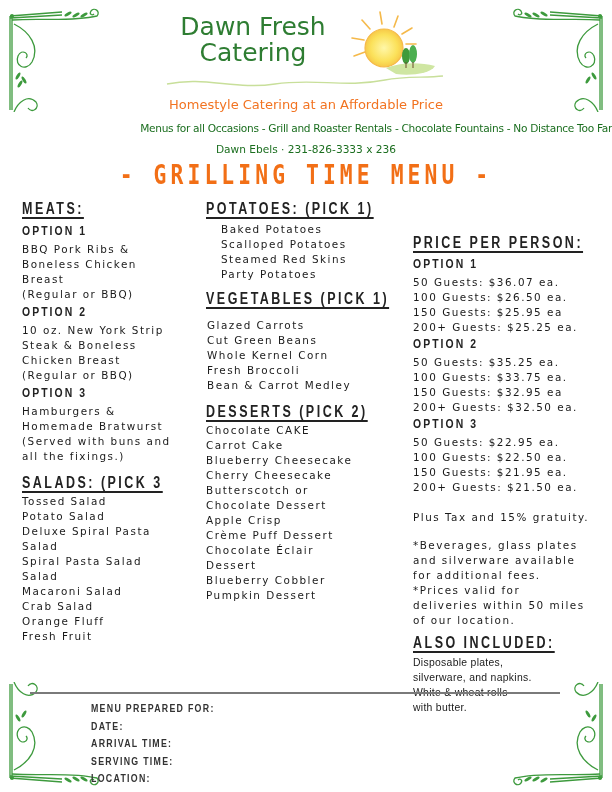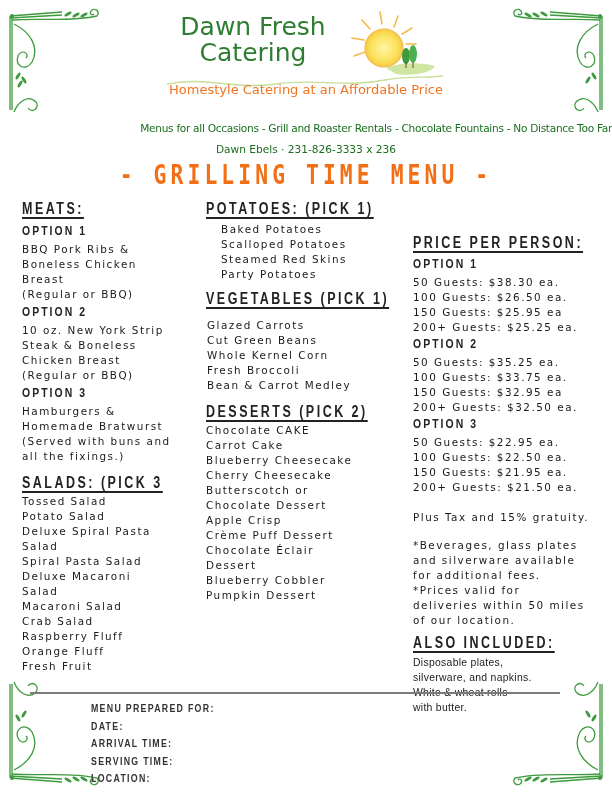--- a/index.html
+++ b/index.html
@@ -4,21 +4,21 @@
 <style>
   html, body { margin: 0; padding: 0; background: #ffffff; }
   body { width: 612px; height: 792px; position: relative; overflow: hidden; font-family: "DejaVu Sans", sans-serif; color: #1a1a1a; }
   .abs { position: absolute; }
 
   
   .logo-text { left: 163px; top: 14px; width: 180px; text-align: center; color: #2e7d32; font-family: "DejaVu Sans", sans-serif; font-size: 25px; line-height: 26px; letter-spacing: 0px; }
   .logo-sun { left: 340px; top: 10px; width: 100px; height: 80px; }
   .logo-swoosh { left: 165px; top: 70px; width: 280px; height: 22px; }
 
-  .tagline { left: 0; width: 612px; top: 82px; text-align: center; color: #f27321; font-family: "DejaVu Sans", sans-serif; font-size: 13px; }
+  .tagline { left: 0; width: 612px; top: 97px; text-align: center; color: #f27321; font-family: "DejaVu Sans", sans-serif; font-size: 13px; }
   .services { left: 0; width: 612px; top: 122px; text-align: right; color: #1b6e1f; font-family: "DejaVu Sans", sans-serif; font-size: 10.6px; letter-spacing: -0.3px; }
   .contact { left: 0; width: 612px; top: 143px; text-align: center; color: #1b6e1f; font-family: "DejaVu Sans", sans-serif; font-size: 10.6px; }
   .title { left: 0; width: 612px; top: 160px; text-align: center; color: #f26f16; font-family: "DejaVu Sans Mono", monospace; font-weight: bold; font-size: 26px; letter-spacing: 5px; transform: scaleX(0.82); transform-origin: center; }
 
   .heading { font-family: "Liberation Sans", sans-serif; font-weight: bold; font-size: 16px; letter-spacing: 3.2px; text-decoration: underline; text-decoration-thickness: 2px; text-underline-offset: 3px; color: #222; white-space: nowrap; transform: scaleX(0.78); transform-origin: left; }
   .opt { font-family: "Liberation Sans", sans-serif; font-weight: bold; font-size: 13px; letter-spacing: 2.6px; color: #222; white-space: nowrap; transform: scaleX(0.8); transform-origin: left; }
   .item { font-family: "DejaVu Sans", sans-serif; font-size: 10.4px; letter-spacing: 1.5px; line-height: 15px; color: #1a1a1a; white-space: nowrap; }
   .plain { font-family: Liberation Sans, sans-serif; font-size: 10.4px; letter-spacing: 0.3px; line-height: 15px; color: #1a1a1a; white-space: nowrap; }
 
   .col1 { left: 22px; top: 200px; width: 180px; }
@@ -164,25 +164,23 @@
     <div class="item">(Served with buns and</div>
     <div class="item">all the fixings.)</div>
   </div>
   <div class="heading" style="margin-top:10px;margin-bottom:2px">SALADS: (PICK 3</div>
   <div>
     <div class="item">Tossed Salad</div>
     <div class="item">Potato Salad</div>
     <div class="item">Deluxe Spiral Pasta</div>
     <div class="item">Salad</div>
     <div class="item">Spiral Pasta Salad</div>
-    <div class="item">Deluxe Macaroni</div>
     <div class="item">Salad</div>
     <div class="item">Macaroni Salad</div>
     <div class="item">Crab Salad</div>
-    <div class="item">Raspberry Fluff</div>
     <div class="item">Orange Fluff</div>
     <div class="item">Fresh Fruit</div>
   </div>
 </div>
 
 <div class="abs col2">
   <div class="heading" style="margin-bottom:4px">POTATOES: (PICK 1)</div>
   <div style="margin-left:15px">
     <div class="item">Baked Potatoes</div>
     <div class="item">Scalloped Potatoes</div>
@@ -211,21 +209,21 @@
     <div class="item">Dessert</div>
     <div class="item">Blueberry Cobbler</div>
     <div class="item">Pumpkin Dessert</div>
   </div>
 </div>
 
 <div class="abs col3">
   <div class="heading" style="margin-bottom:4px">PRICE PER PERSON:</div>
   <div>
     <div class="opt" style="margin-bottom:4px">OPTION 1</div>
-    <div class="item">50 Guests: $38.30 ea.</div>
+    <div class="item">50 Guests: $36.07 ea.</div>
     <div class="item">100 Guests: $26.50 ea.</div>
     <div class="item">150 Guests: $25.95 ea</div>
     <div class="item">200+ Guests: $25.25 ea.</div>
   </div>
   <div style="margin-top:1px">
     <div class="opt" style="margin-bottom:4px">OPTION 2</div>
     <div class="item">50 Guests: $35.25 ea.</div>
     <div class="item">100 Guests: $33.75 ea.</div>
     <div class="item">150 Guests: $32.95 ea</div>
     <div class="item">200+ Guests: $32.50 ea.</div>

